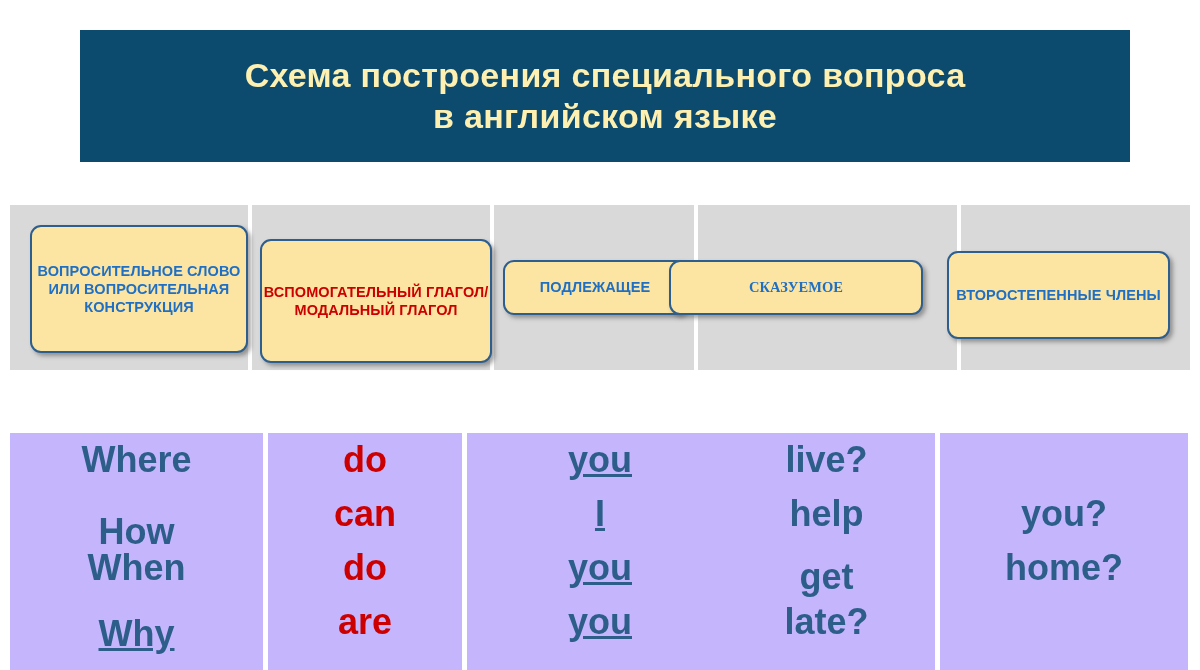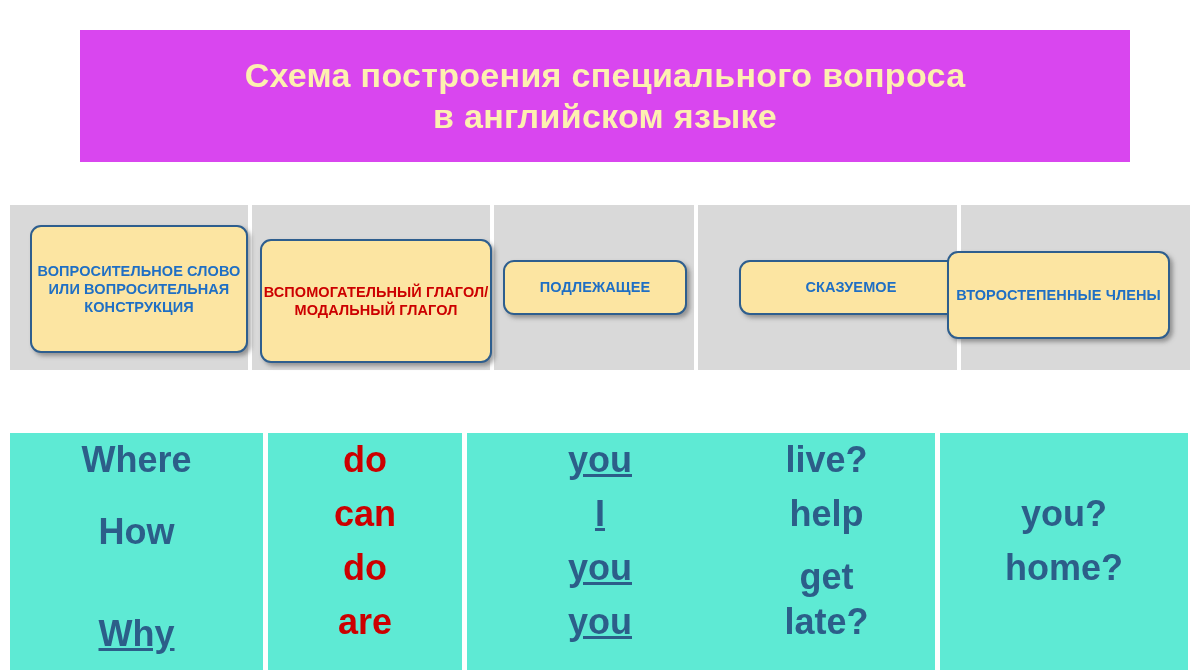--- a/index.html
+++ b/index.html
@@ -15,21 +15,21 @@
     font-family: "Liberation Sans", sans-serif;
   }
 
   
   #title-banner {
     position: absolute;
     left: 80px;
     top: 30px;
     width: 1050px;
     height: 132px;
-    background: #d946ef;
+    background: #0c4a6e;
     display: flex;
     flex-direction: column;
     align-items: center;
     justify-content: center;
   }
   .title-line {
     color: #FDF0B0;
     font-size: 34px;
     font-weight: bold;
     line-height: 1.22;
@@ -78,21 +78,21 @@
     position: absolute;
     left: 10px;
     top: 433px;
     width: 1178px;
     height: 237px;
   }
   .ex-col {
     position: absolute;
     top: 0;
     height: 237px;
-    background: #5eead4;
+    background: #c4b5fd;
   }
   .ex-cell {
     position: absolute;
     left: 0;
     width: 100%;
     height: 54px;
     display: flex;
     align-items: center;
     justify-content: center;
     font-size: 36px;
@@ -124,39 +124,42 @@
   </div>
 
   <div class="struct-box" style="left:250px; top:34px; width:232px; height:124px;">
     <span class="struct-label c-red">ВСПОМОГАТЕЛЬНЫЙ ГЛАГОЛ/ МОДАЛЬНЫЙ ГЛАГОЛ</span>
   </div>
 
   <div class="struct-box" style="left:493px; top:55px; width:184px; height:55px;">
     <span class="struct-label c-blue">ПОДЛЕЖАЩЕЕ</span>
   </div>
 
-  <div class="struct-box" style="left:729px; top:55px; width:224px; height:55px;">
+  <div class="struct-box" style="left:659px; top:55px; width:254px; height:55px;font-family:Liberation Serif, serif;">
     <span class="struct-label c-blue">СКАЗУЕМОЕ</span>
   </div>
 
   <div class="struct-box" style="left:937px; top:46px; width:223px; height:88px;">
     <span class="struct-label c-blue">ВТОРОСТЕПЕННЫЕ ЧЛЕНЫ</span>
   </div>
 
 </div>
 
 <div id="examples-table">
 
   <div class="ex-col" style="left:0px; width:253px;">
     <div class="ex-cell" style="top:0px;">
         <span>Where</span>
       </div>
     <div class="ex-cell" style="top:72px;">
         <span>How</span>
       </div>
+    <div class="ex-cell" style="top:108px;">
+        <span>When</span>
+      </div>
     <div class="ex-cell" style="top:174px;text-decoration:underline;">
         <span>Why</span>
       </div>
   </div>
 
   <div class="ex-col" style="left:258px; width:194px;">
     <div class="ex-cell red" style="top:0px;">
         <span>do</span>
       </div>
     <div class="ex-cell red" style="top:54px;">

